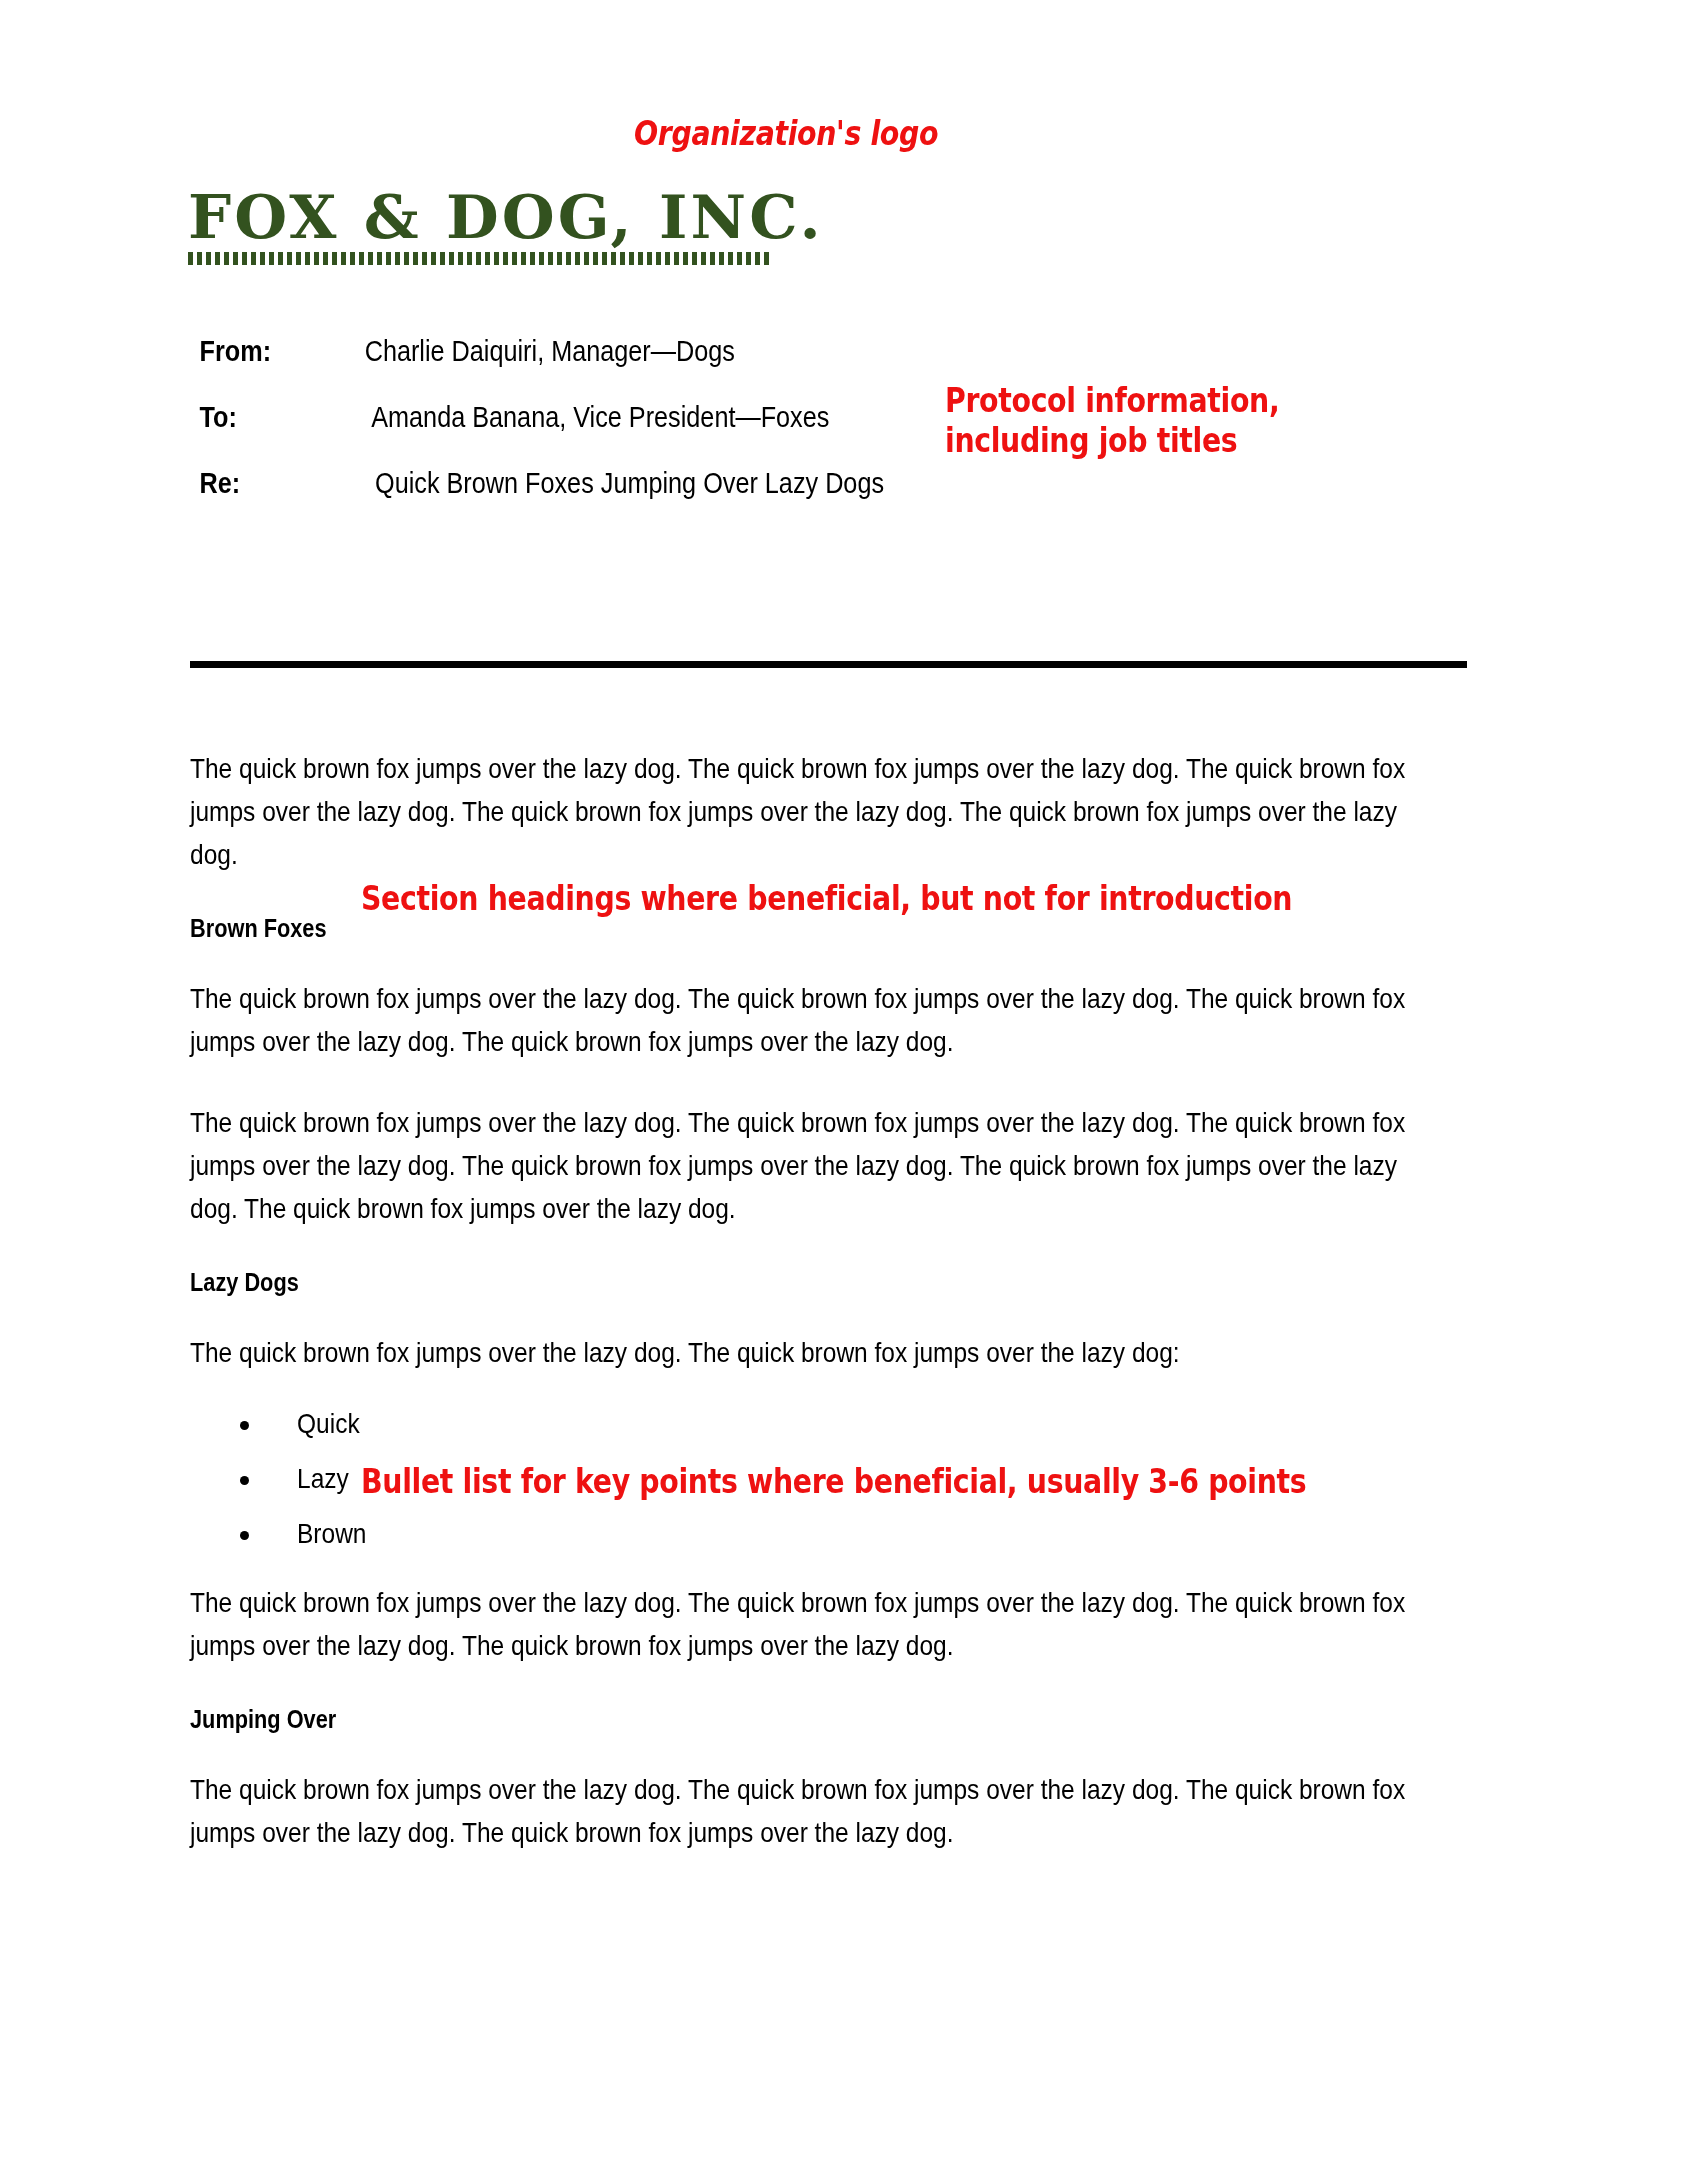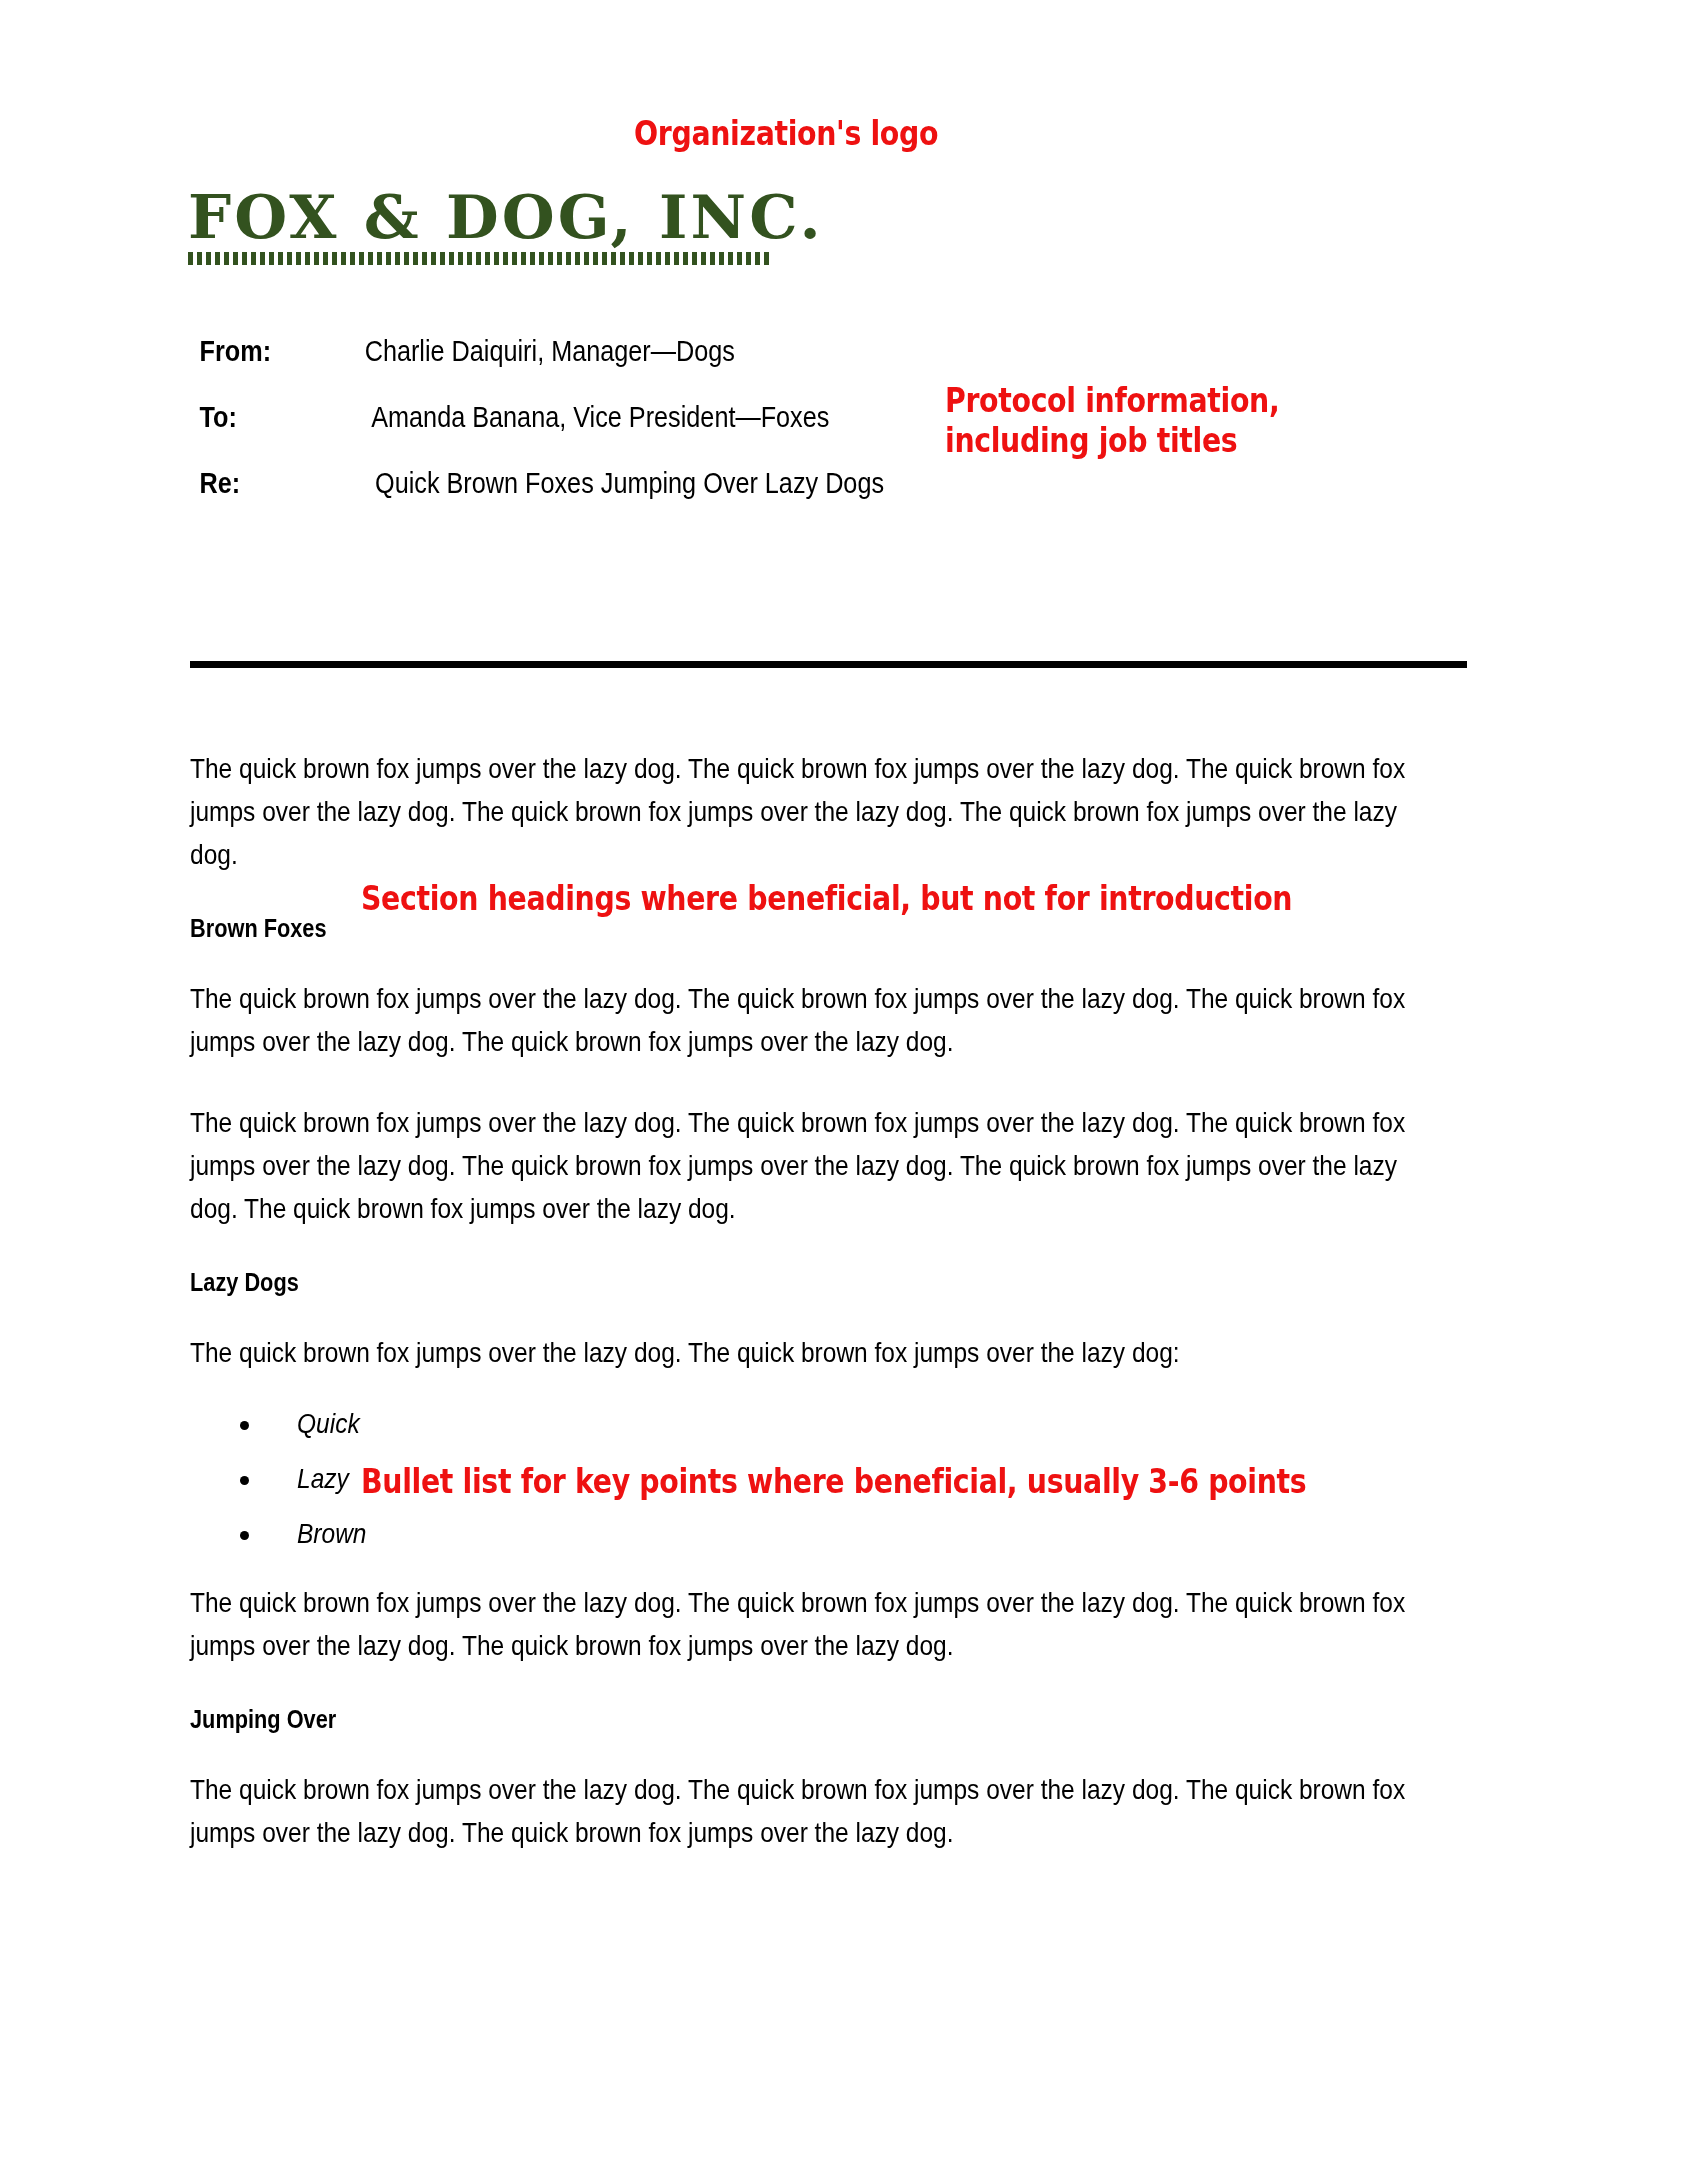--- a/index.html
+++ b/index.html
@@ -36,20 +36,21 @@
     transform: scaleX(0.86);
     transform-origin: left center;
     white-space: nowrap;
   }
 
   
   .logo-annot {
     position: absolute;
     left: 634px;
     top: 114px;
+    font-style: italic;
   }
 
   
   .logo-block {
     position: absolute;
     left: 188px;
     top: 188px;
   }
   .logo-word {
     font-family: "DejaVu Serif", serif;
@@ -169,21 +170,20 @@
     margin: 0 0 26px 0;
     padding: 0;
   }
   .bullets li {
     position: relative;
     padding-left: 107px;
     font-family: "Liberation Sans", sans-serif;
     font-size: 28px;
     line-height: 43px;
     margin-bottom: 12px;
-    font-style: italic;
   }
   .bullets li .blabel {
     display: inline-block;
     transform: scaleX(0.875);
     transform-origin: left top;
   }
   .bullets li::before {
     content: "";
     position: absolute;
     left: 50px;

